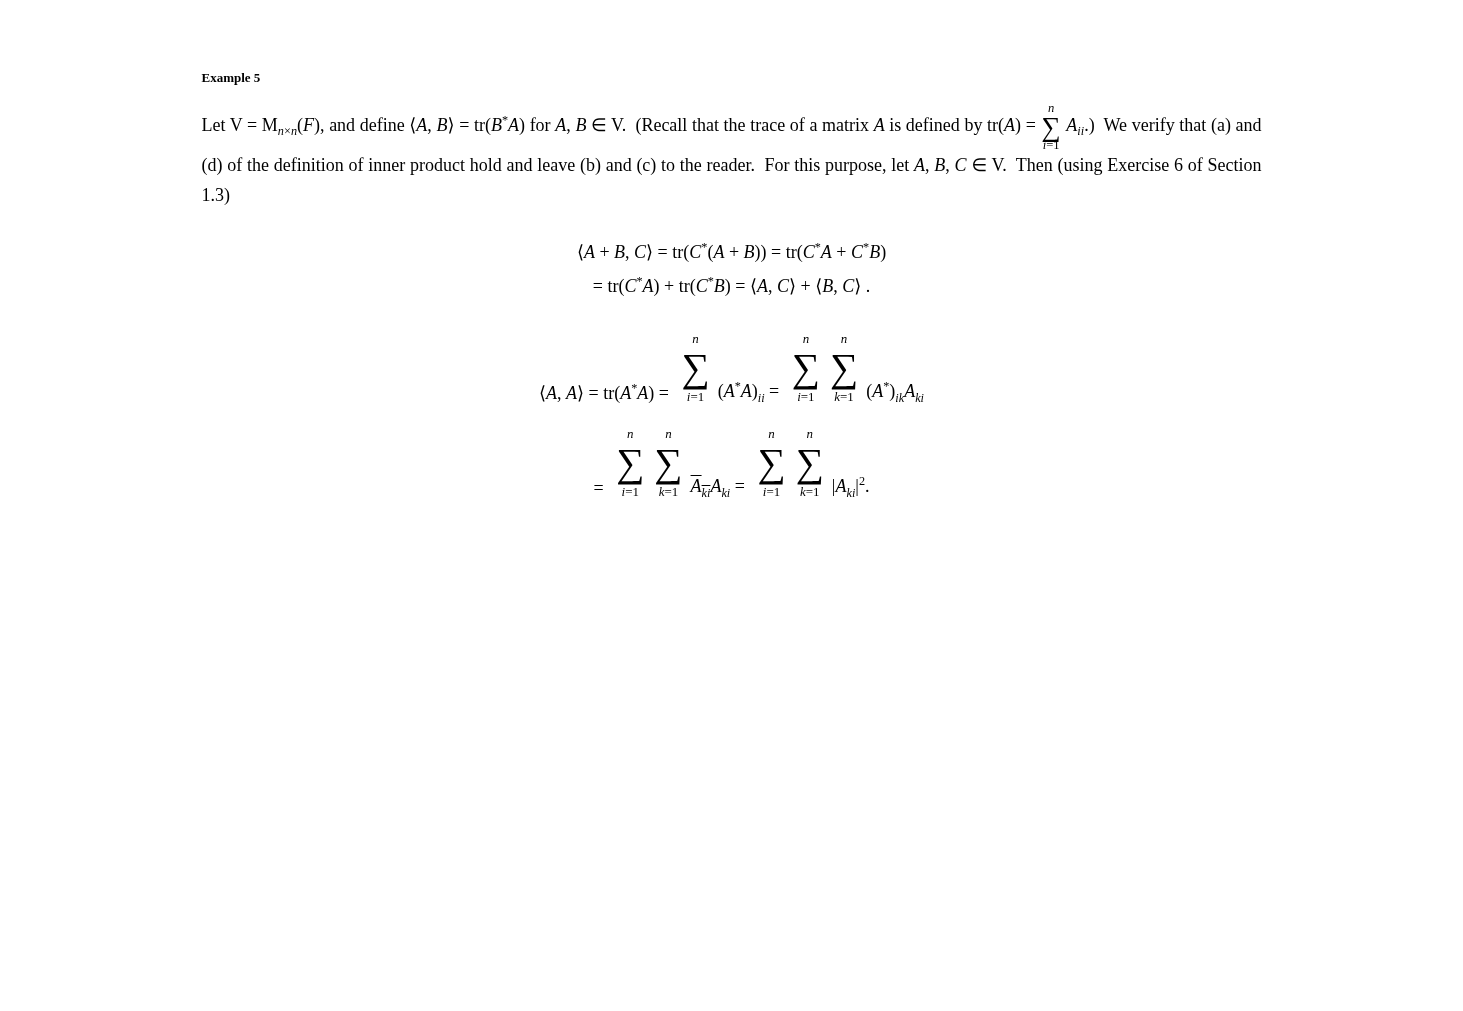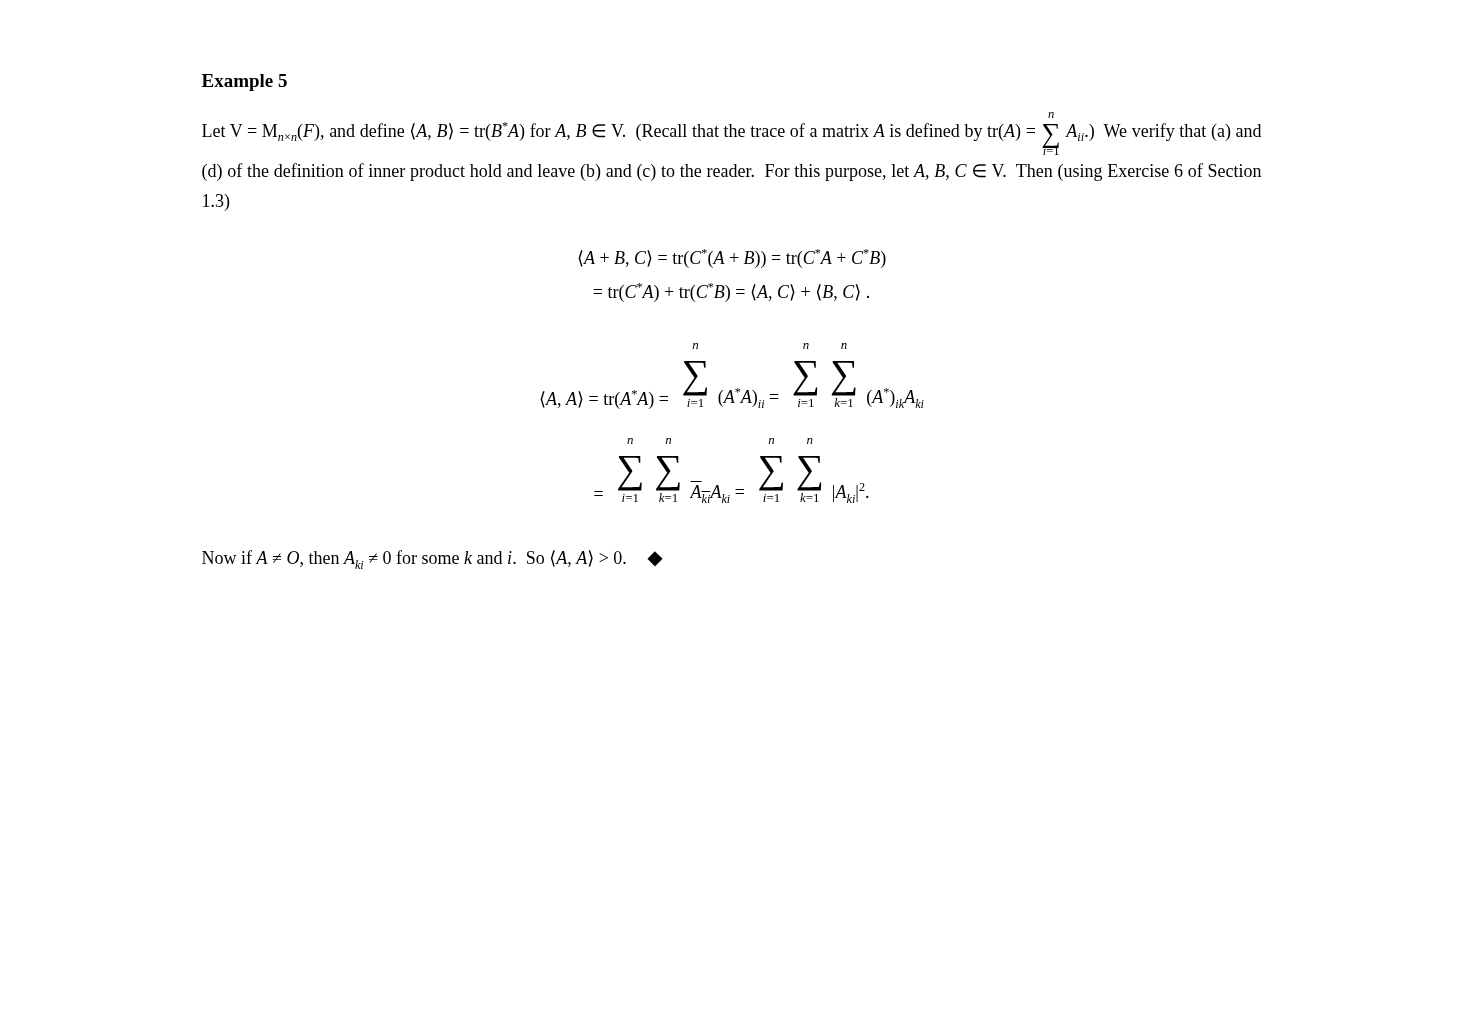--- a/index.html
+++ b/index.html
@@ -19,21 +19,21 @@
     }
 
     .page-content {
       max-width: 1100px;
       margin: 0 auto;
       padding: 30px 20px;
     }
 
     .example-title {
       font-weight: bold;
-      font-size: 19px;
+      font-size: 13px;
       margin-bottom: 16px;
     }
 
     .paragraph {
       line-height: 1.65;
       text-align: justify;
       margin-bottom: 12px;
       font-size: 18px;
     }
 
@@ -164,18 +164,14 @@
       <span style="display:inline-flex;flex-direction:column;align-items:center;vertical-align:middle;margin:0 2px;">
         <span style="font-size:0.72em;"><em>n</em></span>
         <span style="font-size:2.2em;line-height:0.85;">∑</span>
         <span style="font-size:0.72em;"><em>k</em>=1</span>
       </span>
       <span>|<em>A</em><sub><em>ki</em></sub>|<sup>2</sup>.</span>
     </div>
 
   </div>
 
-  <p class="paragraph last-line">
-    Now if <em>A</em> ≠ <em>O</em>, then <em>A</em><sub><em>ki</em></sub> ≠ 0 for some <em>k</em> and <em>i</em>.&nbsp; So ⟨<em>A</em>, <em>A</em>⟩ &gt; 0.
-    <span class="diamond">◆</span>
-  </p>
 
 </div>
 
 </body></html>

